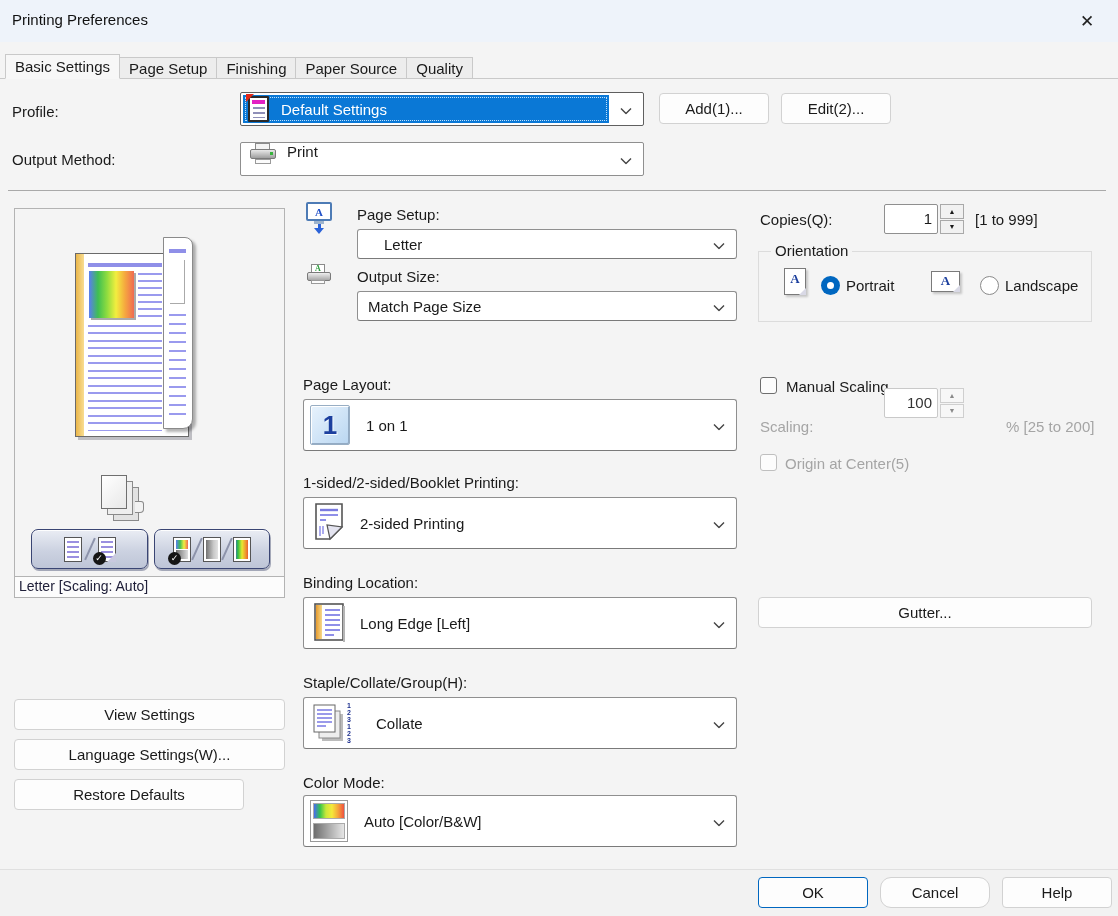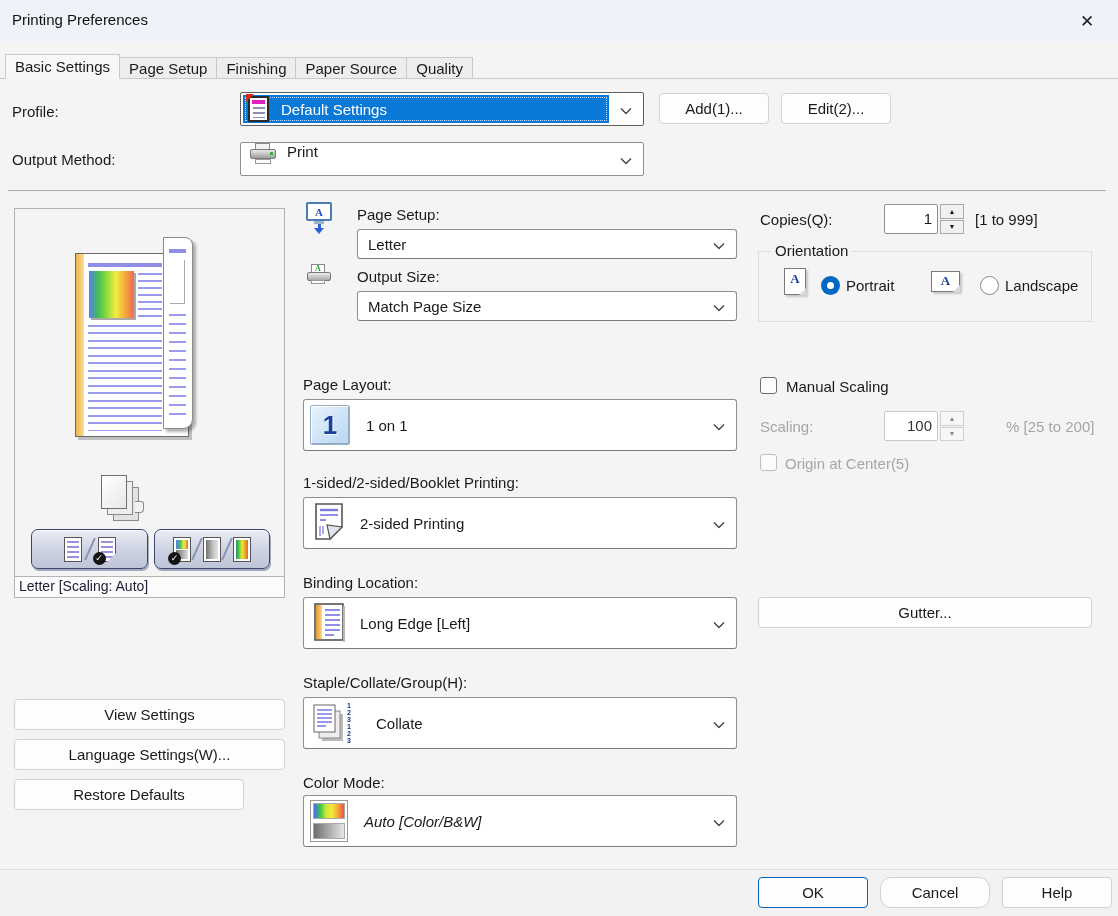--- a/index.html
+++ b/index.html
@@ -267,21 +267,21 @@
   <div class="mon" style="position:absolute;left:306px;top:202px;">
     <span class="scr">
         <span class="a">A</span>
       </span>
     <span class="base"></span>
       <span class="stem"></span>
       <span class="tri"></span>
   </div>
   <div class="label" style="left:357px;top:206px;">Page Setup:</div>
   <div class="dd" style="left:357px;top:229px;width:380px;height:30px;">
-    <span class="dd-text" style="margin-left:10px;">Letter</span>
+    <span class="dd-text" style="margin-left:26px;">Letter</span>
     <span class="chev">
       <svg width="12" height="7" viewBox="0 0 12 7">
           <path d="M1 1 L6 6 L11 1" fill="none" stroke="#444" stroke-width="1.4"></path>
         </svg>
     </span>
   </div>
 
   <div class="prnA" style="position:absolute;left:307px;top:264px;">
     <span class="paper">
         <span class="a">A</span>
@@ -334,21 +334,21 @@
     <span class="chev">
       <svg width="12" height="7" viewBox="0 0 12 7">
           <path d="M1 1 L6 6 L11 1" fill="none" stroke="#444" stroke-width="1.4"></path>
         </svg>
     </span>
   </div>
 
   <span class="checkbox" style="left:760px;top:377px;"></span>
   <div class="label" style="left:786px;top:378px;">Manual Scaling</div>
   <div class="label dim" style="left:760px;top:418px;">Scaling:</div>
-  <div class="spinbox disabled" style="left:884px;top:411px;justify-content:space-between;">
+  <div class="spinbox disabled" style="left:884px;top:388px;justify-content:space-between;">
     <div class="spin-input">100</div>
     <div class="spin-btns">
       <div class="spin-btn">▲</div>
       <div class="spin-btn">▼</div>
     </div>
   </div>
   <div class="label dim" style="left:968px;top:418px;margin-left:38px;">% [25 to 200]</div>
   <span class="checkbox disabled" style="left:760px;top:454px;"></span>
   <div class="label dim" style="left:785px;top:455px;">Origin at Center(5)</div>
 
@@ -425,21 +425,21 @@
     </span>
     <span class="dd-text" style="margin-left:22px;">Collate</span>
     <span class="chev">
       <svg width="12" height="7" viewBox="0 0 12 7">
           <path d="M1 1 L6 6 L11 1" fill="none" stroke="#444" stroke-width="1.4"></path>
         </svg>
     </span>
   </div>
 
   <div class="label" style="left:303px;top:774px;">Color Mode:</div>
-  <div class="dd" style="left:303px;top:795px;width:434px;height:52px;font-style:italic;">
+  <div class="dd" style="left:303px;top:795px;width:434px;height:52px;">
     <span class="cmode">
       <span class="rb"></span>
         <span class="gr"></span>
     </span>
     <span class="dd-text" style="margin-left:16px;">Auto [Color/B&amp;W]</span>
     <span class="chev">
       <svg width="12" height="7" viewBox="0 0 12 7">
           <path d="M1 1 L6 6 L11 1" fill="none" stroke="#444" stroke-width="1.4"></path>
         </svg>
     </span>

